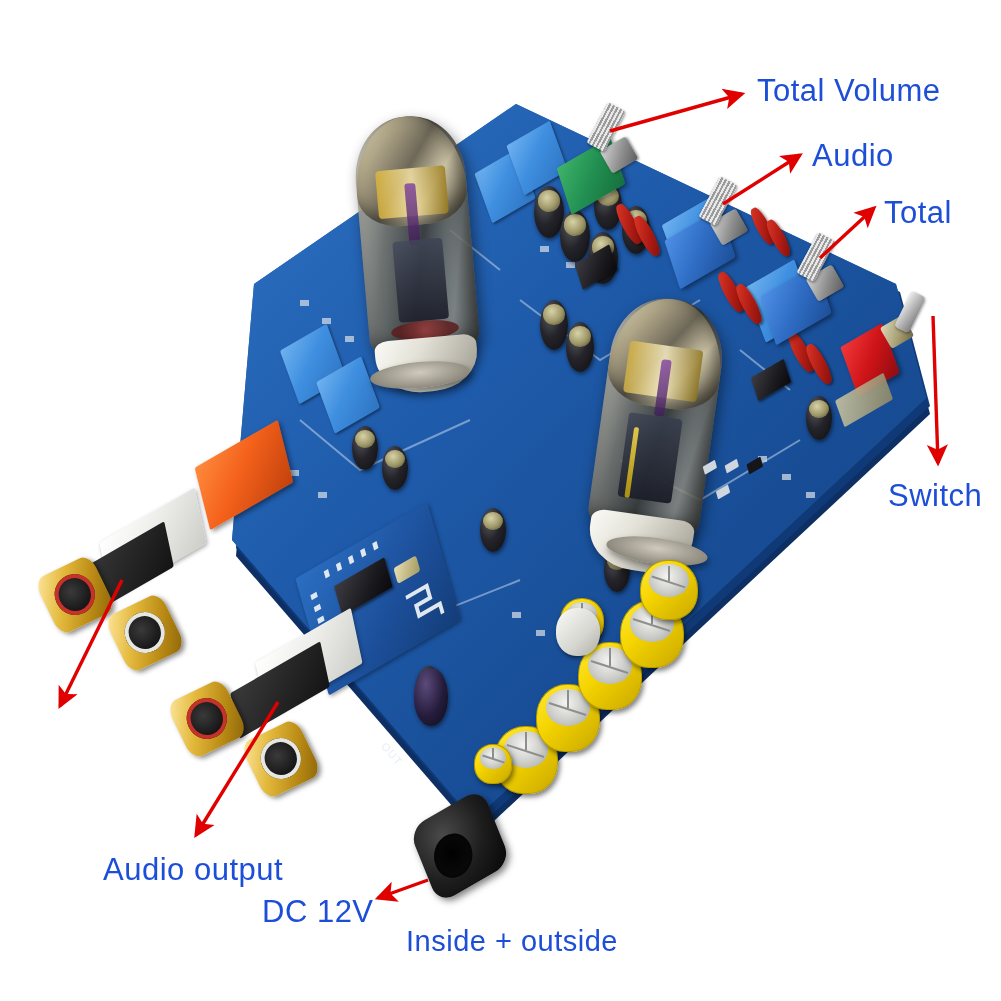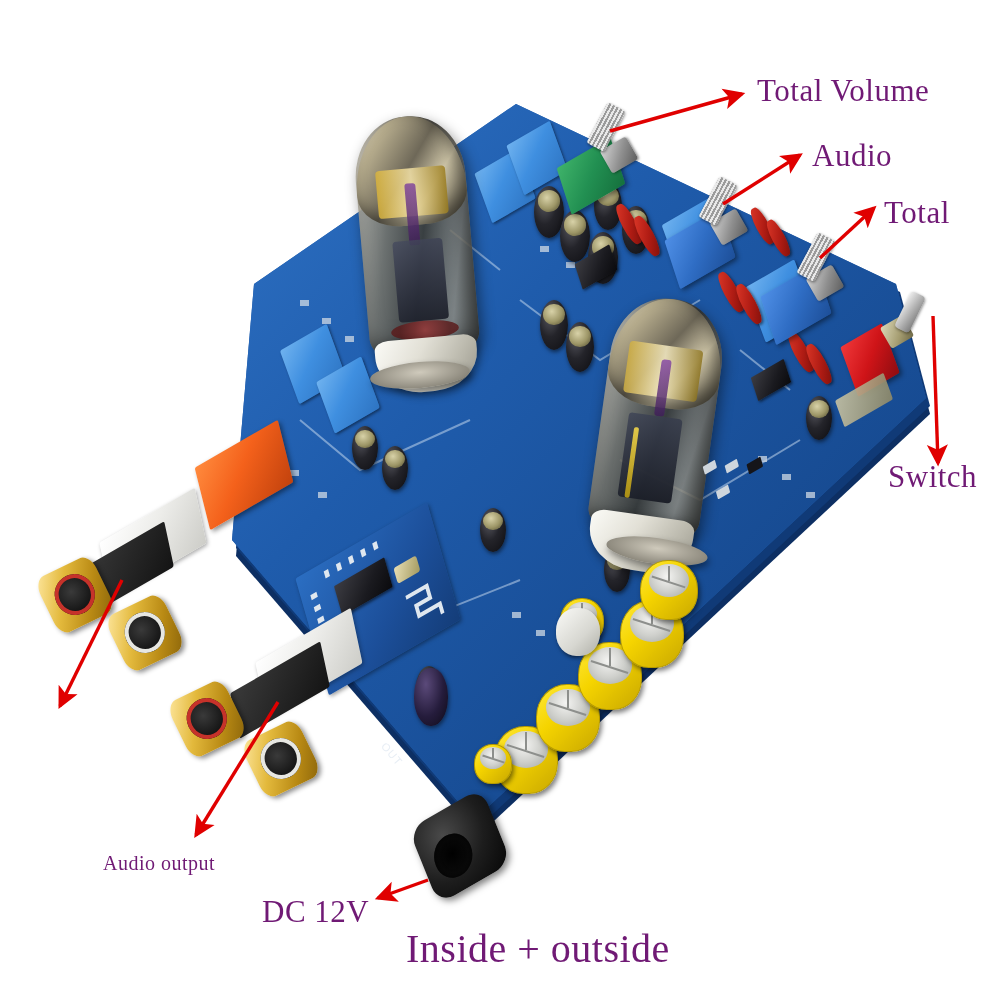--- a/index.html
+++ b/index.html
@@ -2,22 +2,22 @@
 <html><head>
 <meta charset="utf-8">
 <title>Tube Preamp Board Annotated</title>
 <style>
   html,body{margin:0;padding:0;background:#ffffff;}
   body{width:1001px;height:1001px;overflow:hidden;
        font-family:"Liberation Sans","DejaVu Sans",sans-serif;}
   #stage{position:relative;width:1001px;height:1001px;background:#ffffff;}
 
   
-  .anno{position:absolute;color:#701a75;white-space:nowrap;
-        font-family:Liberation Serif, serif;
+  .anno{position:absolute;color:#1d4ed8;white-space:nowrap;
+        font-family:Liberation Sans, sans-serif;
         font-weight:300;letter-spacing:.5px;}
 
   
   #arrows{position:absolute;left:0;top:0;width:1001px;height:1001px;pointer-events:none;}
 
   
   .pcb{position:absolute;}
   #board{
     left:0px;top:0px;width:1001px;height:1001px;
   }
@@ -386,22 +386,22 @@
       <line x1="428" y1="880" x2="378" y2="898"></line>
     </g>
   </svg>
 
   <div class="anno" style="left:757px;top:73px;font-size:31px;">Total Volume</div>
 
   <div class="anno" style="left:812px;top:138px;font-size:31px;">Audio</div>
 
   <div class="anno" style="left:884px;top:195px;font-size:31px;">Total</div>
 
-  <div class="anno" style="left:888px;top:459px;font-size:31px;">Switch</div>
-
-
-  <div class="anno" style="left:103px;top:852px;font-size:20px;">Audio output</div>
+  <div class="anno" style="left:888px;top:478px;font-size:31px;">Switch</div>
+
+
+  <div class="anno" style="left:103px;top:852px;font-size:31px;">Audio output</div>
 
   <div class="anno" style="left:262px;top:894px;font-size:31px;">DC 12V</div>
 
-  <div class="anno" style="left:406px;top:925px;font-size:40px;">Inside + outside</div>
+  <div class="anno" style="left:406px;top:925px;font-size:29px;">Inside + outside</div>
 
 </div>
 
 </body></html>

